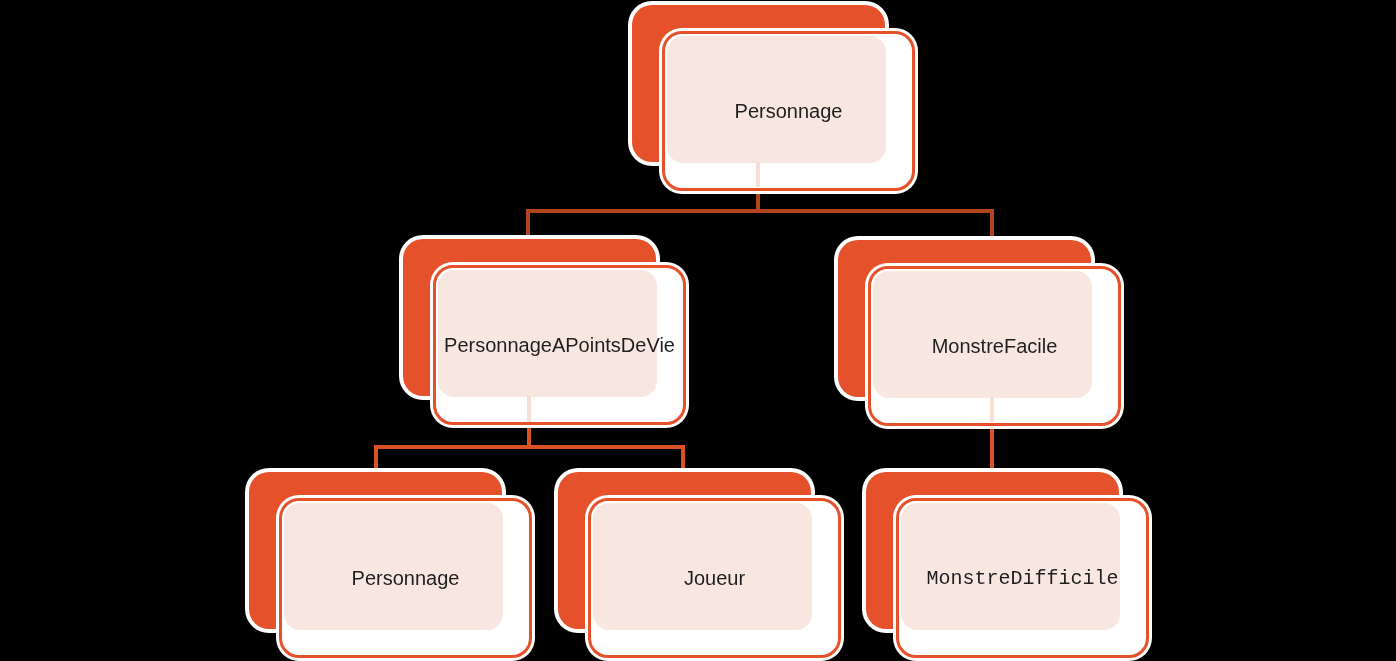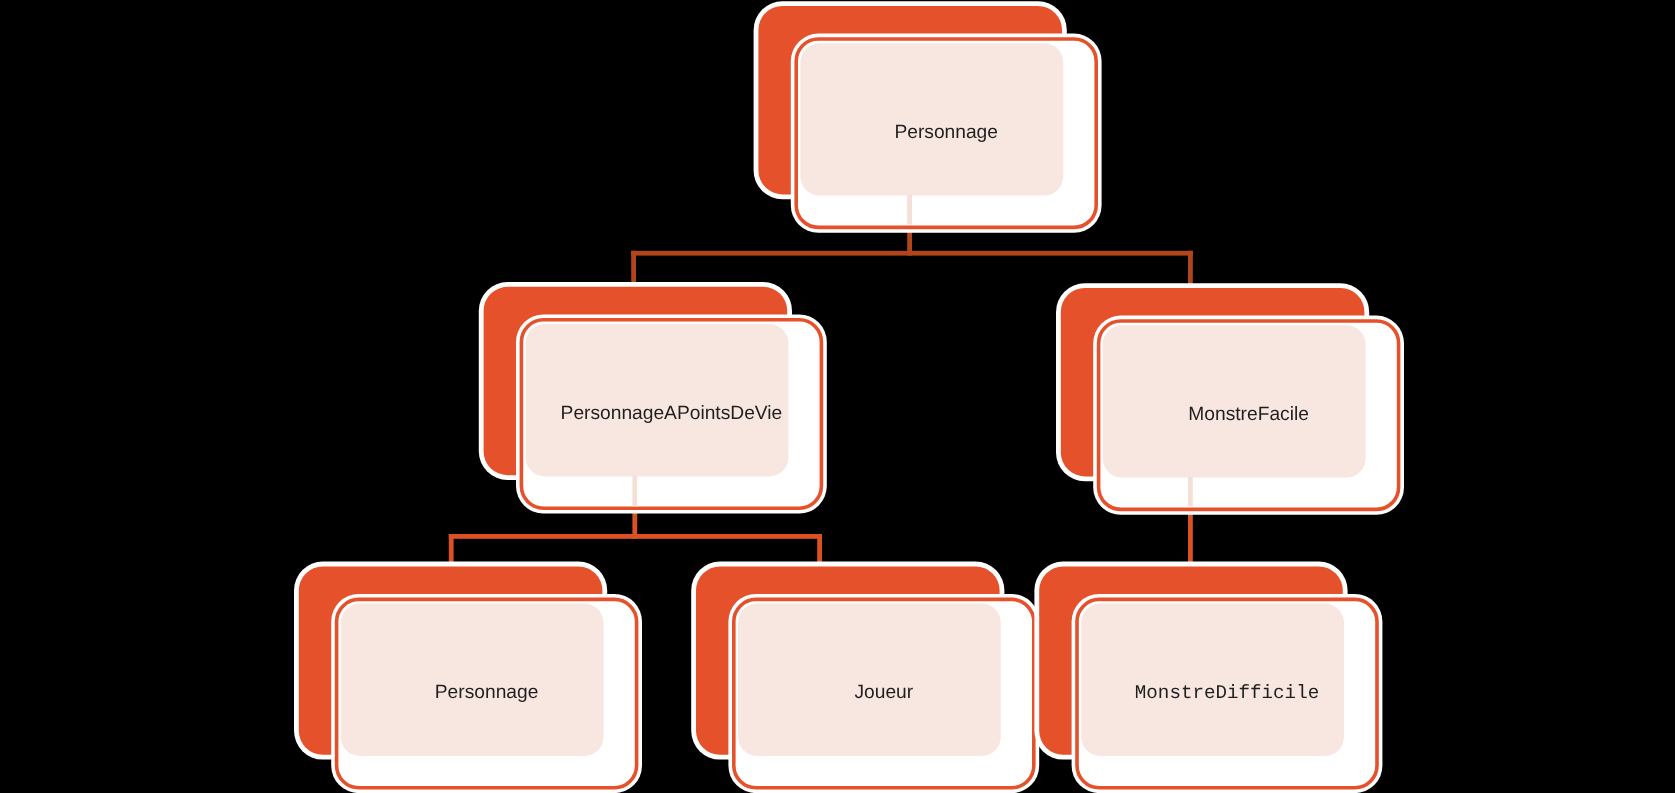--- a/index.html
+++ b/index.html
@@ -60,30 +60,30 @@
   .card-inset {
     position: absolute;
     left: 2px; top: 2px;
     width: 219px; height: 127px;
     background: #F8E7E1;
     border-radius: 16px;
   }
   .node-label {
     position: relative;
     z-index: 1;
-    font-size: 16px;
+    font-size: 20px;
     color: #1F1F1F;
     white-space: nowrap;
   }
 
   #n-personnage       { left: 632px; top: 5px;   }
   #n-papdv            { left: 403px; top: 239px; padding-left: 41px; }
-  #n-monstrefacile    { left: 884px; top: 240px; }
+  #n-monstrefacile    { left: 838px; top: 240px; }
   #n-bossdefin        { left: 249px; top: 472px; }
-  #n-joueur           { left: 580px; top: 472px; padding-left: 25px; }
+  #n-joueur           { left: 558px; top: 472px; padding-left: 25px; }
   #n-monstredifficile { left: 866px; top: 472px; font-family: Liberation Mono, monospace; }
 
   
   .stripe {
     position: absolute;
     width: 4px;
     background: #F5E0D8;
     z-index: 5;
   }
   #s1 { left: 756px; top: 162px; height: 25px; }

